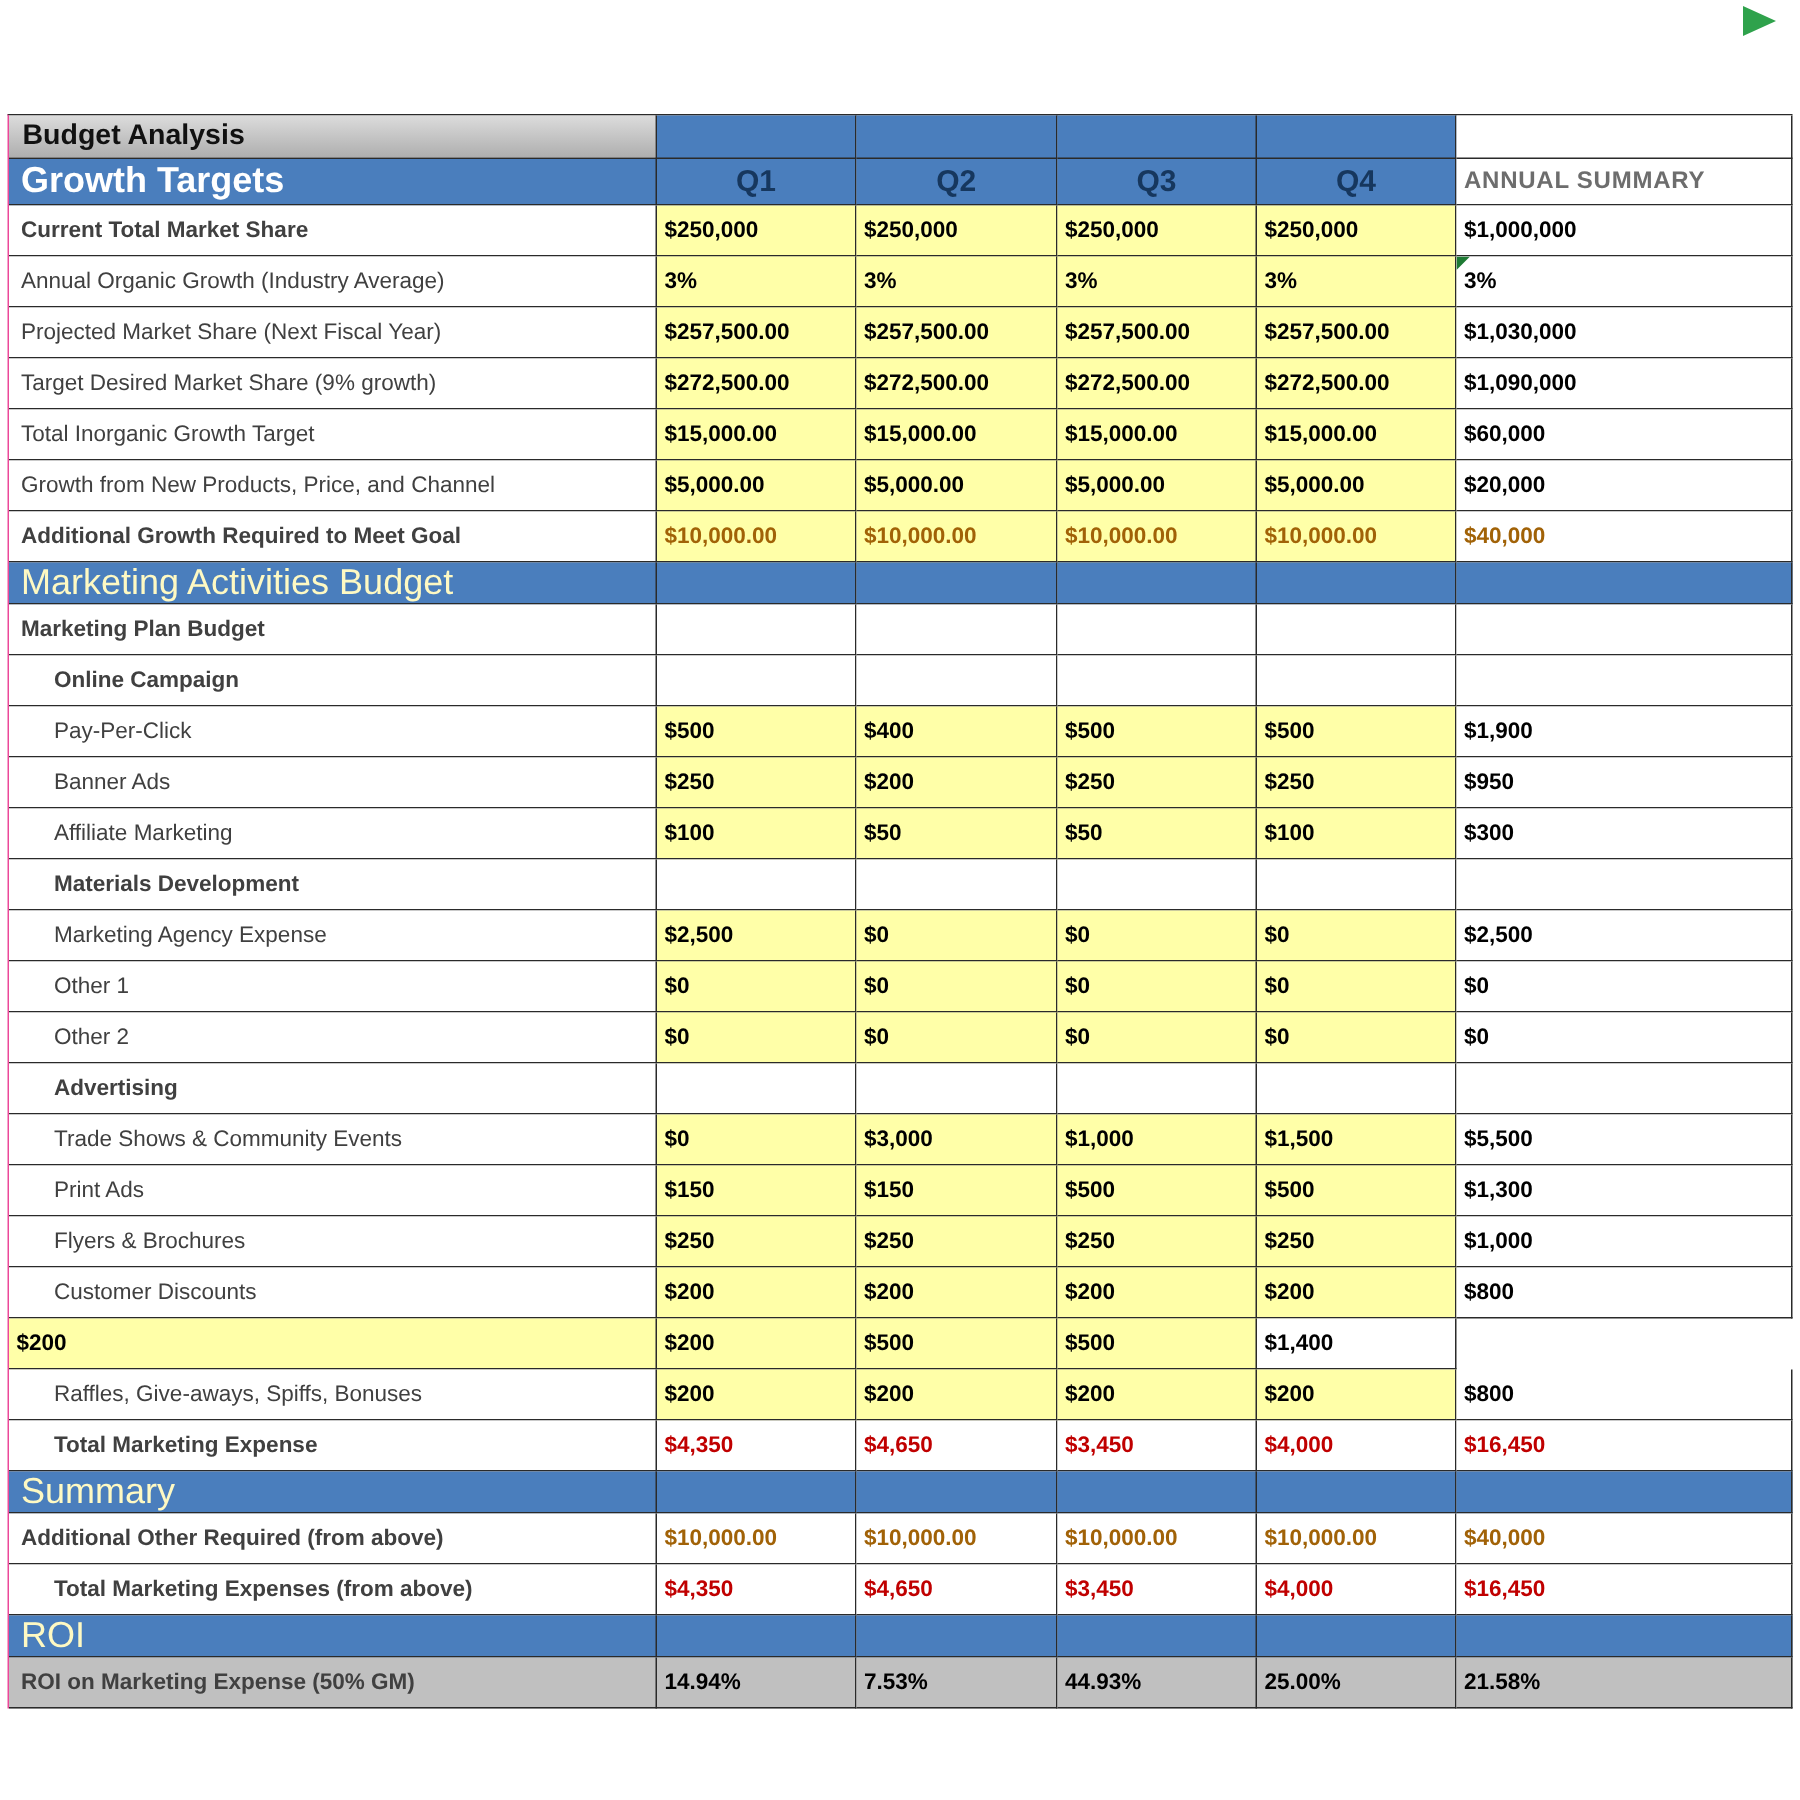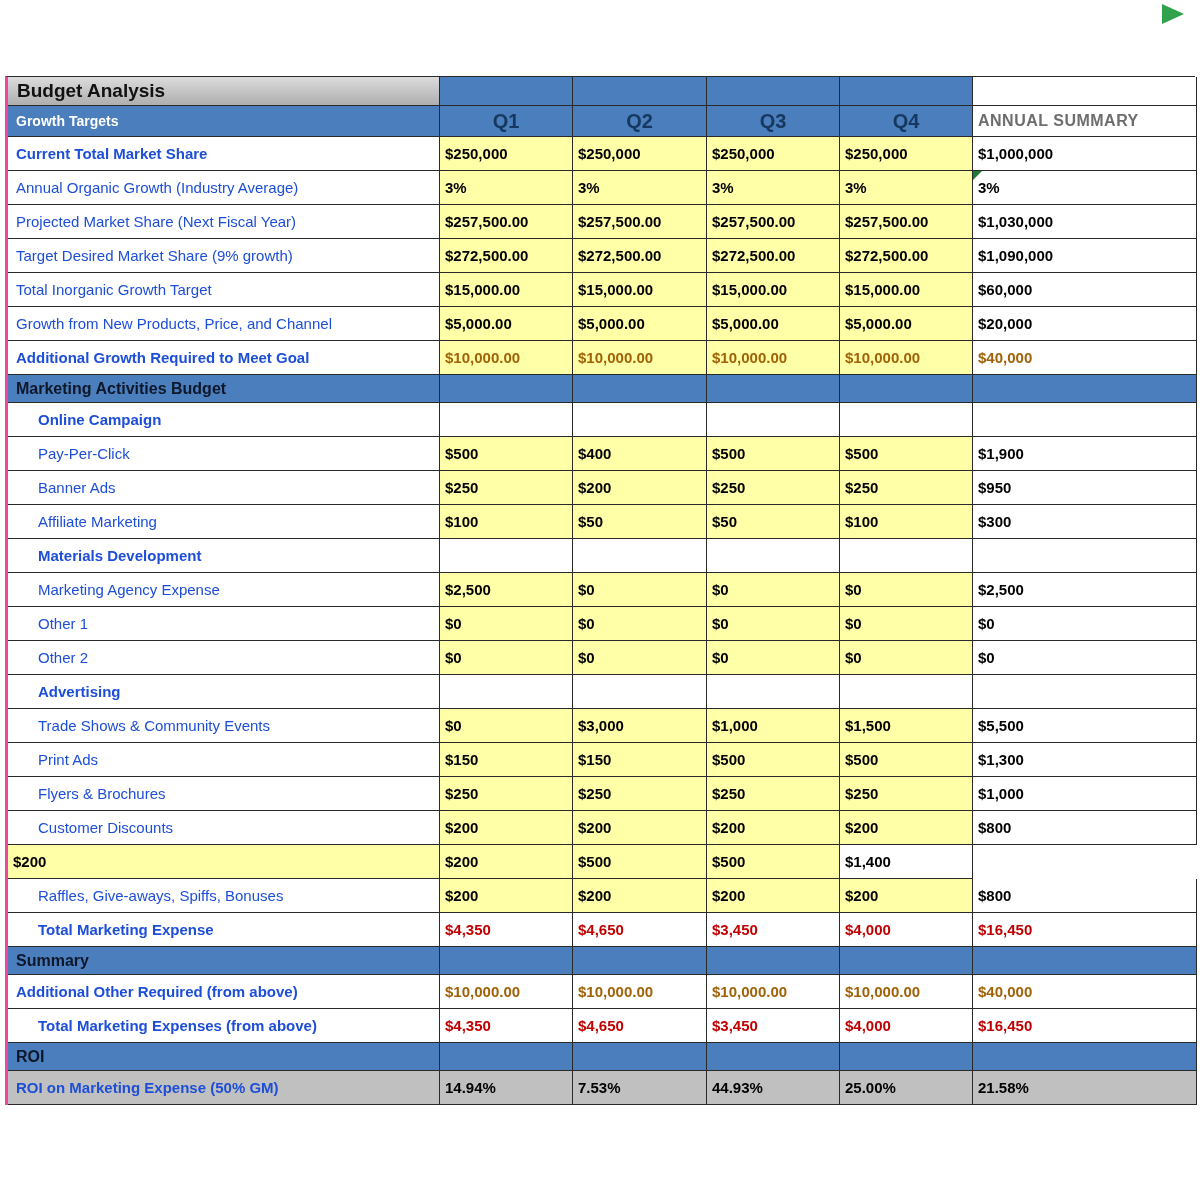--- a/index.html
+++ b/index.html
@@ -6,51 +6,51 @@
   html, body { margin: 0; padding: 0; }
   body {
     width: 1200px; height: 1200px;
     background: #ffffff;
     font-family: "Liberation Sans", sans-serif;
     position: relative;
     overflow: hidden;
   }
   .sheet {
     position: absolute; left: 5px; top: 76px; width: 1190px;
-    border-left: 3px solid #ec4899; border-top: 1px solid #2a2a2a;
+    border-left: 1px solid #ec4899; border-top: 1px solid #2a2a2a;
   }
   .row { display: grid; grid-template-columns: 432px 133px 134px 133px 133px 224px; }
   .row > div {
     border-right: 1px solid #2a2a2a; border-bottom: 1px solid #2a2a2a;
     display: flex; align-items: center;
     padding: 0 5px; font-size: 15px;
     overflow: hidden; white-space: nowrap;
     position: relative;
     background: #ffffff;
   }
   
   .title-row { height: 29px; }
   .title-row .title-cell {
     background: linear-gradient(#dcdcdc, #aeaeae);
     font-weight: bold; font-size: 19px; color: #111; padding-left: 9px;
   }
   .title-row .blue-cell { background: #4a7ebd; }
   
   .header-row { height: 31px; }
   .header-row > div { background: #4a7ebd; font-weight: bold; }
-  .header-row .gt-label { color: #ffffff; font-size: 14px; padding-left: 8px; }
+  .header-row .gt-label { color: #ffffff; font-size: 24px; padding-left: 8px; }
   .header-row .q-head { color: #16375e; justify-content: center; font-size: 20px; }
   .header-row .annual-head { background: #ffffff; color: #6d6d6d; font-size: 16px; letter-spacing: 0.5px; }
   
   .section-row { height: 28px; }
   .section-row > div { background: #4a7ebd; }
-  .section-row .section-label { color: #0f172a; font-weight: bold; font-size: 16px; padding-left: 8px; }
+  .section-row .section-label { color: #fef9c3; font-weight: normal; font-size: 24px; padding-left: 8px; }
   
   .data-row { height: 34px; }
-  .data-row .label { color: #1d4ed8; padding-left: 8px; }
+  .data-row .label { color: #404040; padding-left: 8px; }
   .bold { font-weight: bold; }
   .indent-1 { padding-left: 30px !important; }
   .value { font-weight: bold; }
   .yellow { background: #ffffa8 !important; }
   .c-blue { color: #a16207; }
   .c-red { color: #c00000; }
   .gray-bg { background: #c0c0c0 !important; }
   .corner-marker::before {
     content: ""; position: absolute; left: 0; top: 0;
     border-top: 9px solid #1e7a34; border-right: 9px solid transparent;
@@ -147,20 +147,28 @@
       </div>
       <div class="row section-row">
         <div class="section-label">Marketing Activities Budget</div>
         <div></div>
         <div></div>
         <div></div>
         <div></div>
         <div></div>
       </div>
       <div class="row data-row">
+        <div class="label bold">Marketing Plan Budget</div>
+        <div class="value"></div>
+        <div class="value"></div>
+        <div class="value"></div>
+        <div class="value"></div>
+        <div class="value"></div>
+      </div>
+      <div class="row data-row">
         <div class="label bold indent-1">Online Campaign</div>
         <div class="value"></div>
         <div class="value"></div>
         <div class="value"></div>
         <div class="value"></div>
         <div class="value"></div>
       </div>
       <div class="row data-row">
         <div class="label indent-1">Pay-Per-Click</div>
         <div class="value yellow">$500</div>

